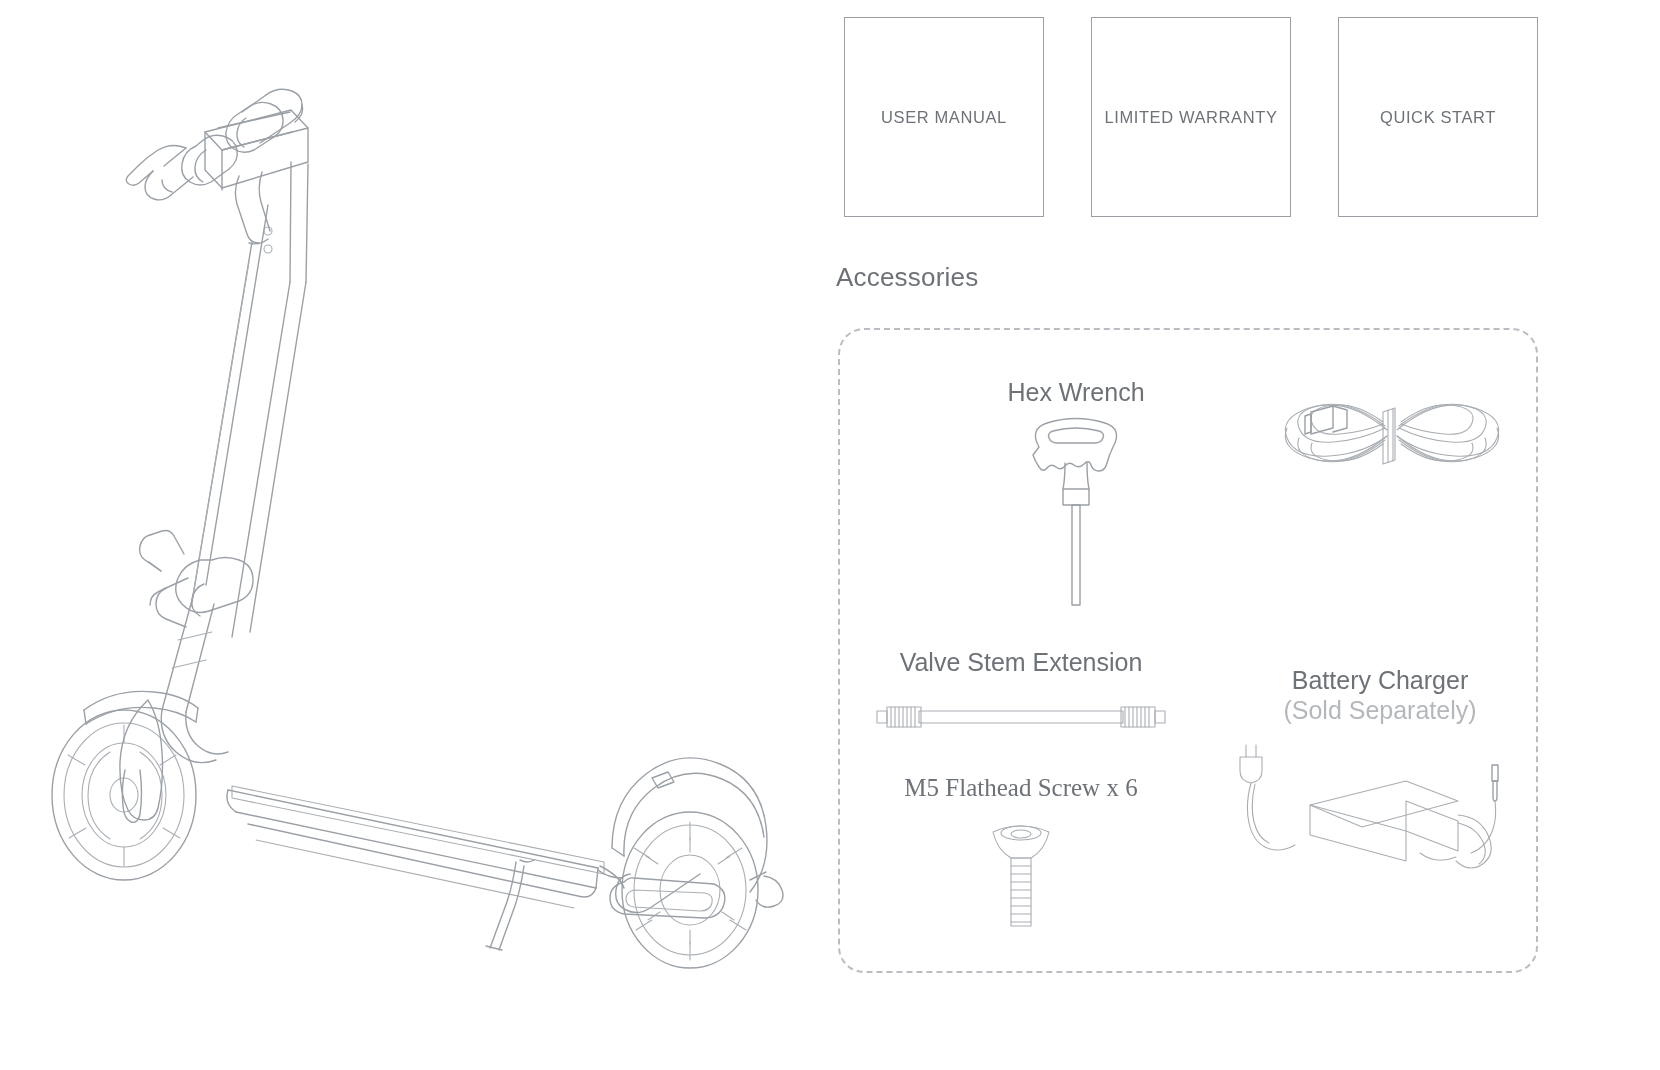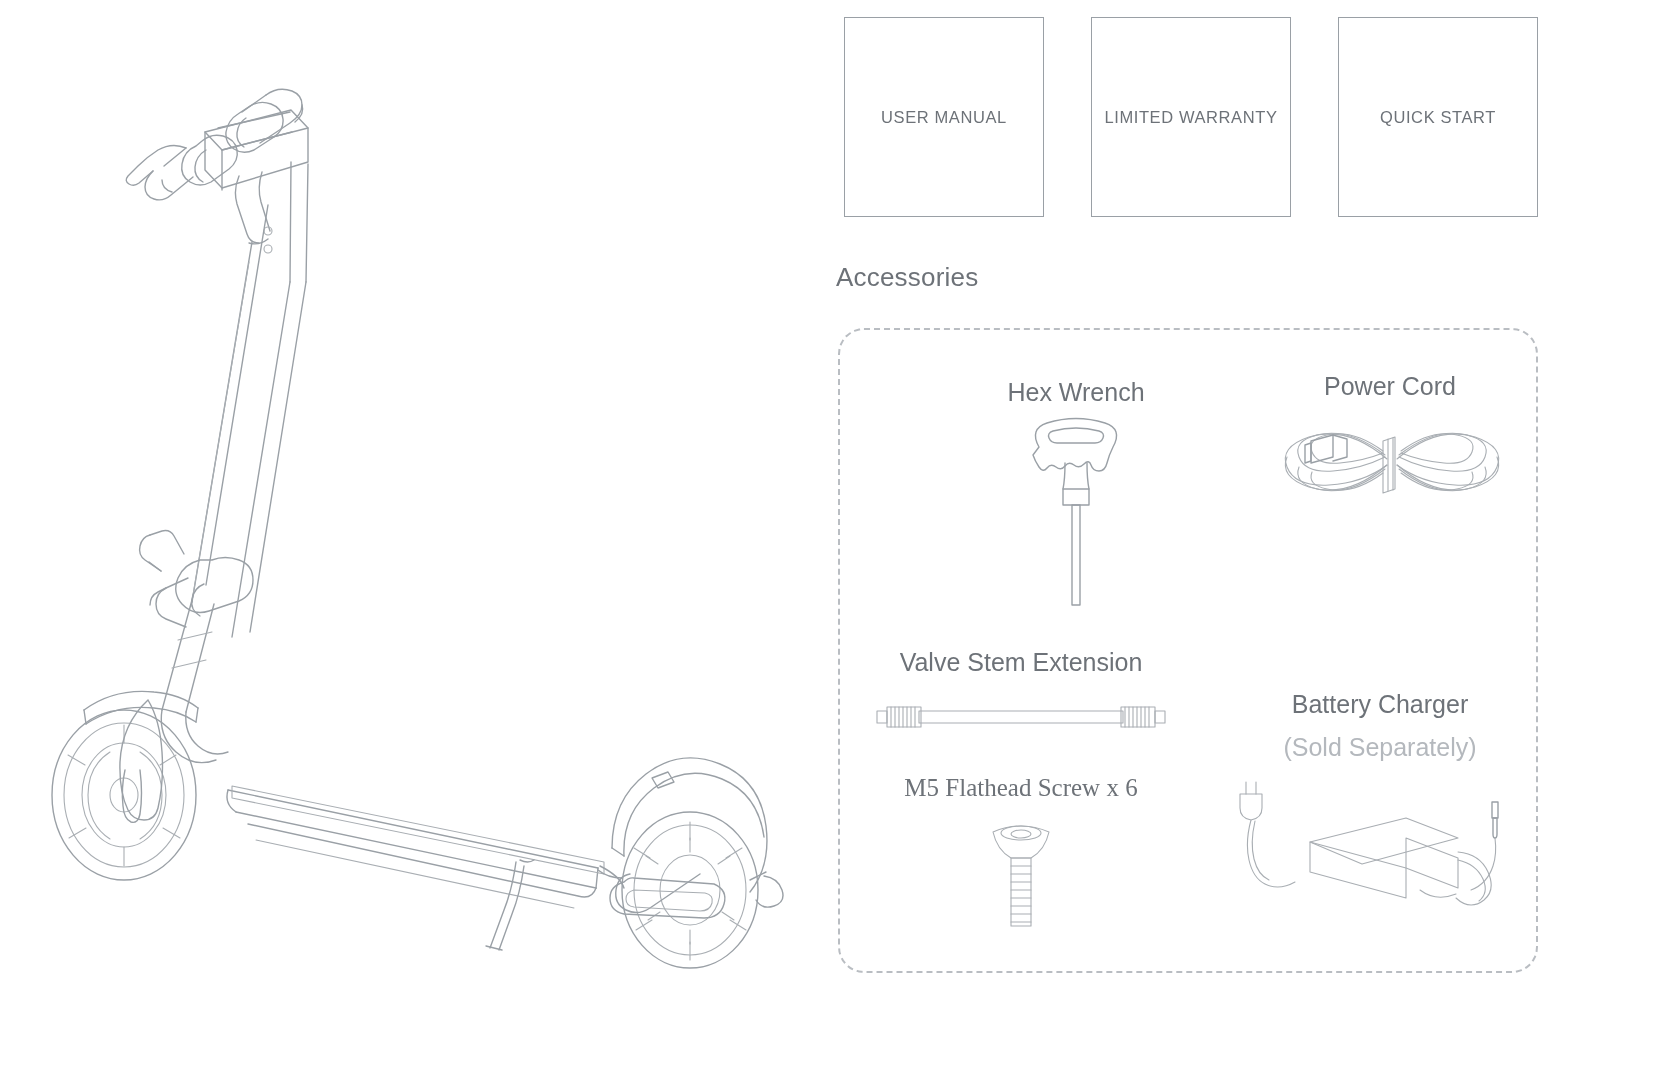--- a/index.html
+++ b/index.html
@@ -61,30 +61,30 @@
     box-sizing:border-box;
   }
 
   .acc-item{position:absolute;}
   .acc-title{
     font-size:25px;color:#6d7278;white-space:nowrap;text-align:center;
     font-weight:400;
   }
   .acc-sub{
     font-size:25px;color:#b4b8bd;white-space:nowrap;text-align:center;
-    font-weight:400;margin-top:14px;
+    font-weight:400;margin-top:1px;
   }
   .acc-art{display:block;margin:0 auto;}
 
   
   #item-hex{left:116px;top:372px;width:280px;margin-top:6px;}
   #item-cord{left:430px;top:372px;width:280px;}
   #item-valve{left:36px;top:648px;width:330px;}
   #item-screw{left:36px;top:774px;width:330px;font-family:Liberation Serif, serif;}
-  #item-charger{left:400px;top:690px;width:320px;}
+  #item-charger{left:400px;top:666px;width:320px;}
 
   .line{fill:none;stroke:#9aa0a6;stroke-width:1.4;
         stroke-linecap:round;stroke-linejoin:round;}
   .line-thin{fill:none;stroke:#a9aeb3;stroke-width:1.1;
         stroke-linecap:round;stroke-linejoin:round;}
 </style>
 </head>
 <body>
 
 <div class="page">
@@ -259,21 +259,20 @@
           <path d="M52 24 q23 -6 46 0 q6 2 4 7 q-2 5 -8 5 l-38 0 q-6 0 -8 -5 q-2 -5 4 -7 z"></path>
           <path d="M64 56 q0 16 -2 26"></path>
           <path d="M86 56 q0 16 2 26"></path>
           <path d="M62 82 l26 0 l0 16 l-26 0 z"></path>
           <path d="M71 98 l8 0 l0 100 l-8 0 z"></path>
         </g>
       </svg>
     </div>
 
     <div class="acc-item" id="item-cord">
-      <div class="acc-title">Power Cord</div>
       <svg class="acc-art" width="230" height="120" viewBox="0 0 230 120">
         <g class="line-thin">
 
           <path d="M112 58 q-40 -34 -78 -22 q-30 10 -22 30 q8 20 42 18 q34 -2 58 -20"></path>
           <path d="M112 64 q-40 34 -78 22 q-30 -10 -22 -30"></path>
           <path d="M110 54 q-36 -28 -68 -20 q-24 6 -18 22 q6 16 34 14 q28 -2 52 -14"></path>
           <path d="M110 68 q-36 28 -68 20 q-24 -6 -18 -22"></path>
           <path d="M108 50 q-30 -22 -56 -16 q-20 4 -15 17 q5 13 28 11 q23 -2 43 -10"></path>
           <path d="M108 72 q-30 22 -56 16 q-20 -4 -15 -17"></path>
 

